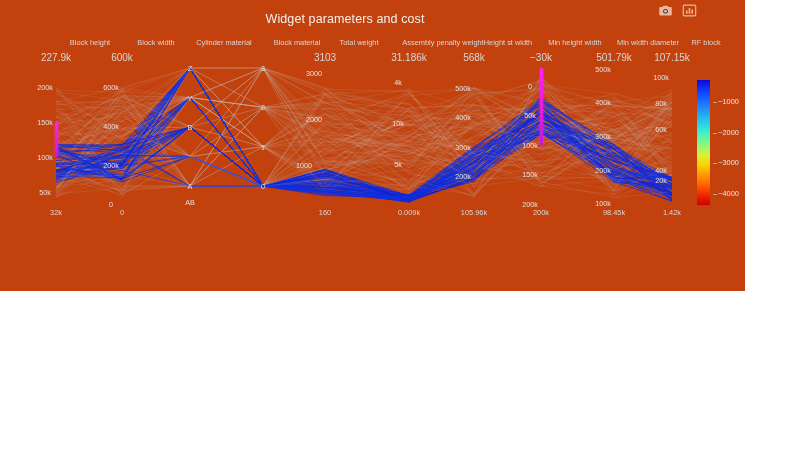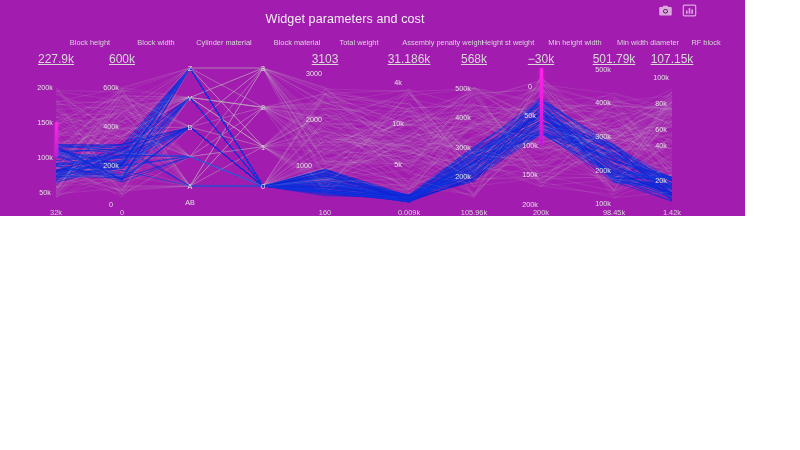--- a/index.html
+++ b/index.html
@@ -16,22 +16,22 @@
     width: 800px;
     height: 450px;
     background: #ffffff;
   }
   
   #plot-panel {
     position: absolute;
     left: 0;
     top: 0;
     width: 745px;
-    height: 216px;
-    background: #a21caf;
+    height: 291px;
+    background: #c2410c;
     overflow: hidden;
   }
   #plot-title {
     position: absolute;
     left: 0;
     top: 12px;
     width: 690px;
     text-align: center;
     color: #f2f2f2;
     font-size: 12.5px;
@@ -74,23 +74,22 @@
     white-space: nowrap;
     text-align: center;
     margin-left: 34px;
   }
   .axis-max {
     position: absolute;
     top: 52px;
     left: 50%;
     transform: translateX(-50%);
     color: #d8d8d8;
-    font-size: 12px;
-    white-space: nowrap;
-    text-decoration: underline;
+    font-size: 10px;
+    white-space: nowrap;
   }
   .axis-min {
     position: absolute;
     top: 208px;
     left: 50%;
     transform: translateX(-50%);
     color: #d8d8d8;
     font-size: 7.4px;
     white-space: nowrap;
   }
@@ -420,21 +419,21 @@
         <div class="axis-col" style="left: 364px; width: 90px;">
           <div class="axis-title">Assembly penalty weight</div>
           <div class="axis-max">31.186k</div>
           <div class="axis-min">0.009k</div>
           <div class="tick" style="left: 34px; top: 82.4199px;">4k</div>
           <div class="tick" style="left: 34px; top: 122.971px;">10k</div>
           <div class="tick" style="left: 34px; top: 163.522px;">5k</div>
           <div class="axis-hitline"></div>
         </div>
         <div class="axis-col" style="left: 429px; width: 90px;">
-          <div class="axis-title">Height st weight</div>
+          <div class="axis-title">Height st width</div>
           <div class="axis-max">568k</div>
           <div class="axis-min">105.96k</div>
           <div class="tick" style="left: 34px; top: 88.0156px;">500k</div>
           <div class="tick" style="left: 34px; top: 117.45px;">400k</div>
           <div class="tick" style="left: 34px; top: 146.885px;">300k</div>
           <div class="tick" style="left: 34px; top: 176.32px;">200k</div>
           <div class="axis-hitline"></div>
         </div>
         <div class="axis-col" style="left: 496px; width: 90px;">
           <div class="axis-title">Min height width</div>
@@ -459,21 +458,30 @@
           <div class="tick" style="left: 34px; top: 203.477px;">100k</div>
           <div class="axis-hitline"></div>
         </div>
         <div class="axis-col" style="left: 627px; width: 90px;">
           <div class="axis-title">RF block</div>
           <div class="axis-max">107.15k</div>
           <div class="axis-min">1.42k</div>
           <div class="tick" style="left: 34px; top: 77.197px;">100k</div>
           <div class="tick" style="left: 34px; top: 102.923px;">80k</div>
           <div class="tick" style="left: 34px; top: 128.649px;">60k</div>
-          <div class="tick" style="left: 34px; top: 145px;">40k</div>
+          <div class="tick" style="left: 34px; top: 170px;">40k</div>
           <div class="tick" style="left: 34px; top: 180.101px; text-align: right;">20k</div>
           <div class="axis-hitline"></div>
         </div>
       </div>
 
+    <div id="colorbar-wrap">
+      <div id="colorbar-gradient"></div>
+      <div id="colorbar-ticks">
+          <div class="cb-tick" style="top: 21.3415px;"><span class="dash">–</span>−1000</div>
+          <div class="cb-tick" style="top: 51.8293px;"><span class="dash">–</span>−2000</div>
+          <div class="cb-tick" style="top: 82.3171px;"><span class="dash">–</span>−3000</div>
+          <div class="cb-tick" style="top: 112.805px;"><span class="dash">–</span>−4000</div>
+        </div>
+    </div>
 
   </div>
 </div>
 
 </body></html>

